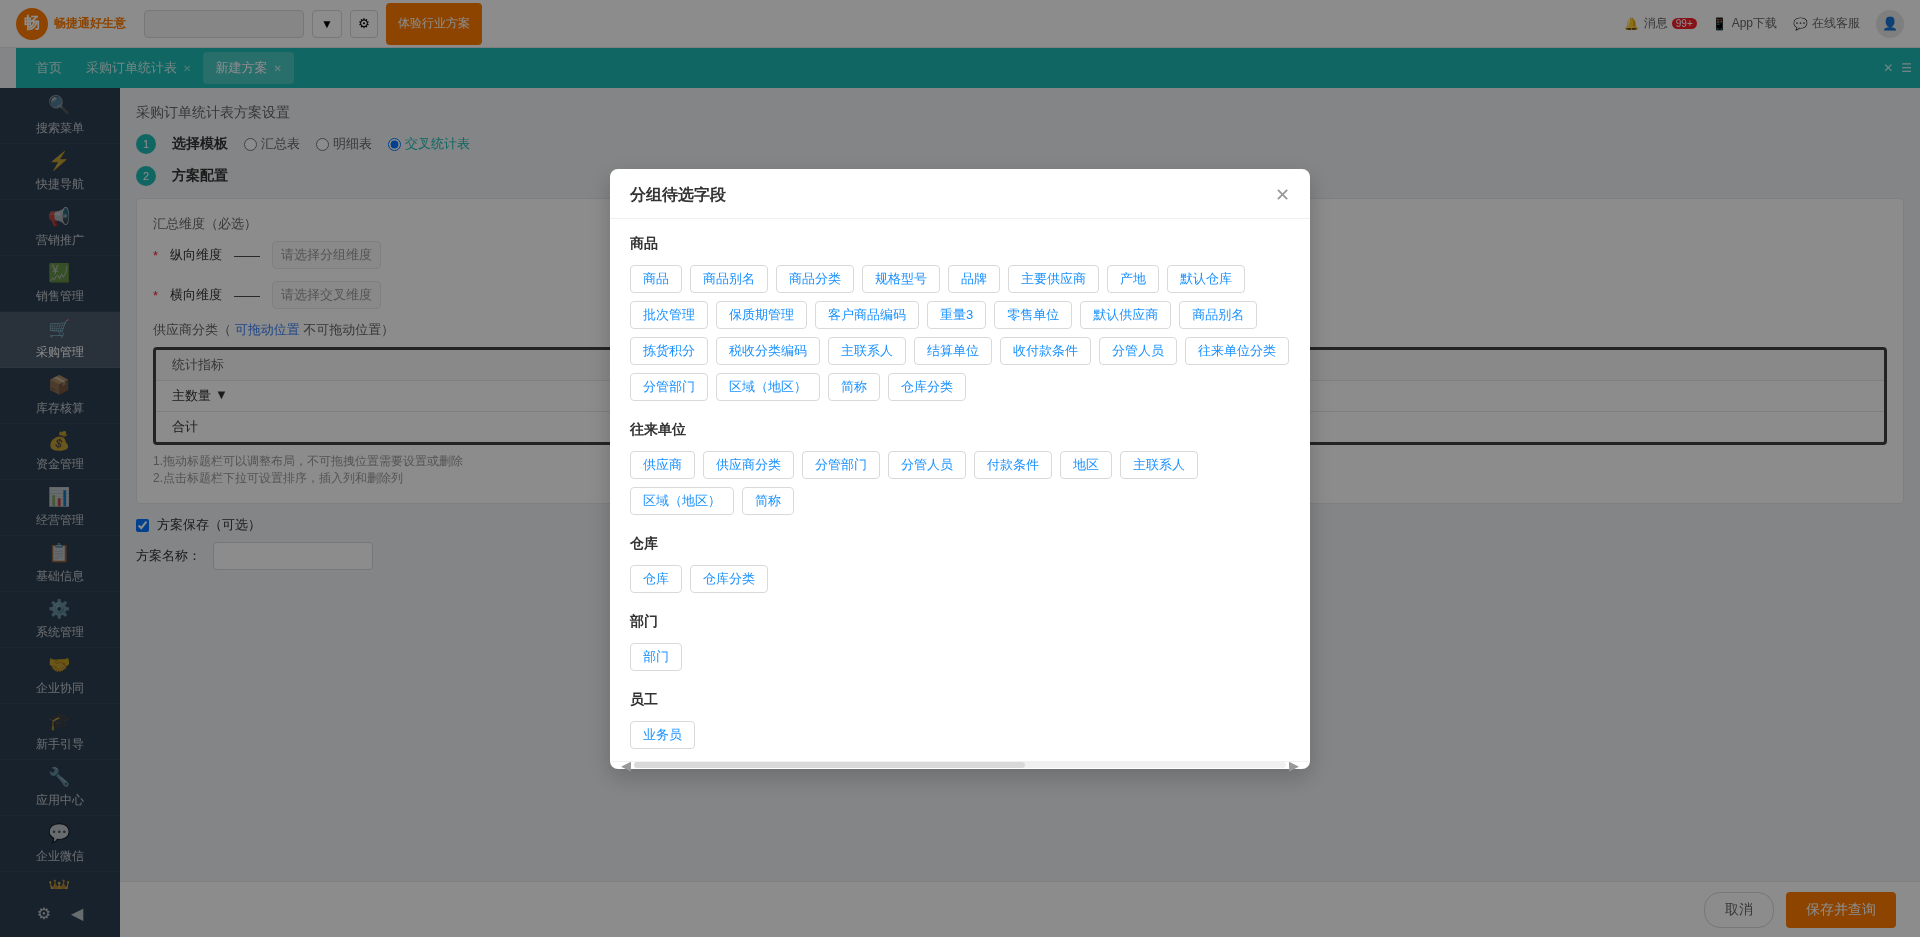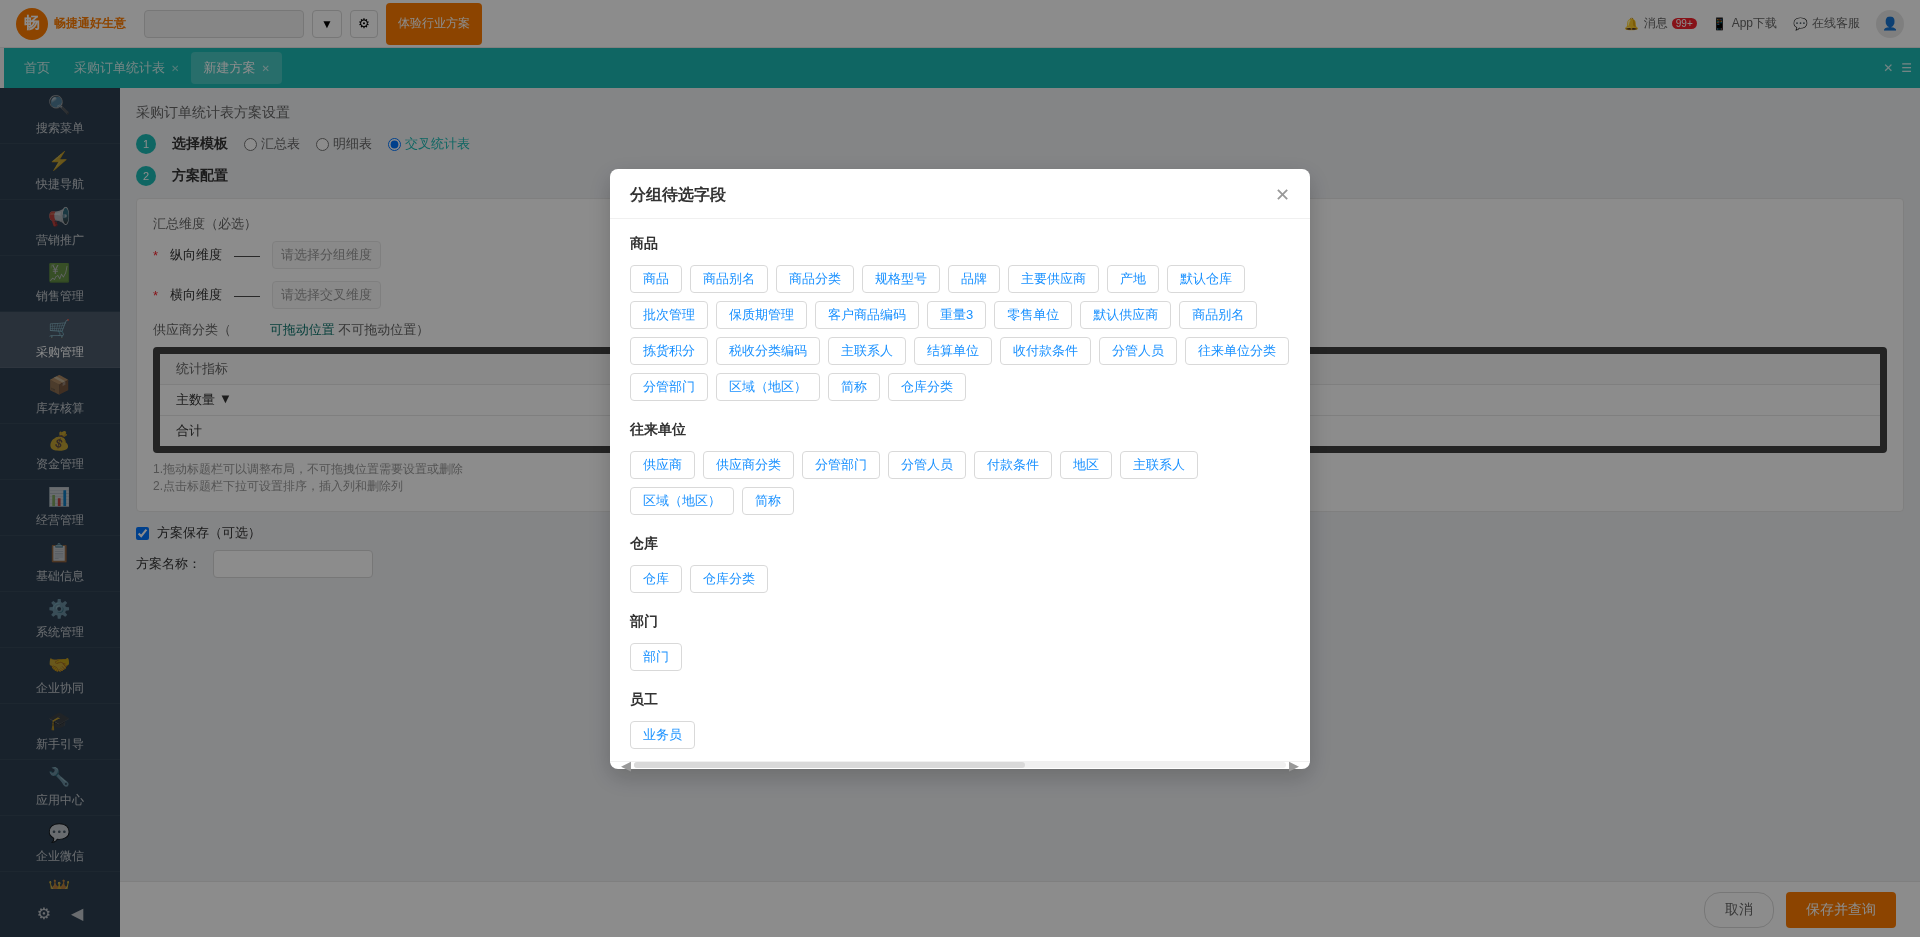--- a/index.html
+++ b/index.html
@@ -80,21 +80,21 @@
     }
 
     
     .tab-bar {
       height: 40px;
       background: #1cbbb4;
       display: flex;
       align-items: center;
       padding: 0 8px;
       position: fixed;
-      top: 48px; left: 4px; right: 0;
+      top: 48px; left: 16px; right: 0;
       z-index: 99;
     }
     .tab-item {
       height: 32px; padding: 0 12px;
       display: flex; align-items: center; gap: 6px;
       cursor: pointer; font-size: 13px; color: rgba(255,255,255,0.8);
       border-radius: 4px;
     }
     .tab-item.active {
       background: rgba(255,255,255,0.2);
@@ -447,24 +447,24 @@
     <div class="config-row" style="margin-bottom:12px;">
       <span style="color:#f5222d;">*</span>
       <span>横向维度</span>
       <span>——</span>
       <div class="dimension-select">
         <span>请选择交叉维度</span>
       </div>
     </div>
     <div style="margin-bottom:8px;color:#666;font-size:13px;">
       <span>供应商分类（</span>
-      <span style="color:#0f766e;cursor:pointer;margin-left:35px;">可拖动位置</span>
+      <span style="color:#3b82f6;cursor:pointer;">可拖动位置</span>
       <span>不可拖动位置）</span>
     </div>
-    <div style="border:7px solid #404040;border-radius:4px;overflow:hidden;margin-bottom:8px;">
+    <div style="border:3px solid #404040;border-radius:4px;overflow:hidden;margin-bottom:8px;">
       <div style="background:#fafafa;border-bottom:1px solid #e8e8e8;padding:6px 16px;font-size:13px;color:#666;">统计指标</div>
       <div style="display:flex;border-bottom:1px solid #e8e8e8;">
         <div style="flex:1;padding:6px 16px;border-right:1px solid #e8e8e8;font-size:13px;display:flex;align-items:flex-start;gap:4px;">
           <span>主数量</span>
           <span style="cursor:pointer;">▼</span>
         </div>
         <div style="flex:1;padding:6px 16px;font-size:13px;">金额</div>
       </div>
       <div style="display:flex;">
         <div style="flex:1;padding:6px 16px;border-right:1px solid #e8e8e8;font-size:13px;">合计</div>

